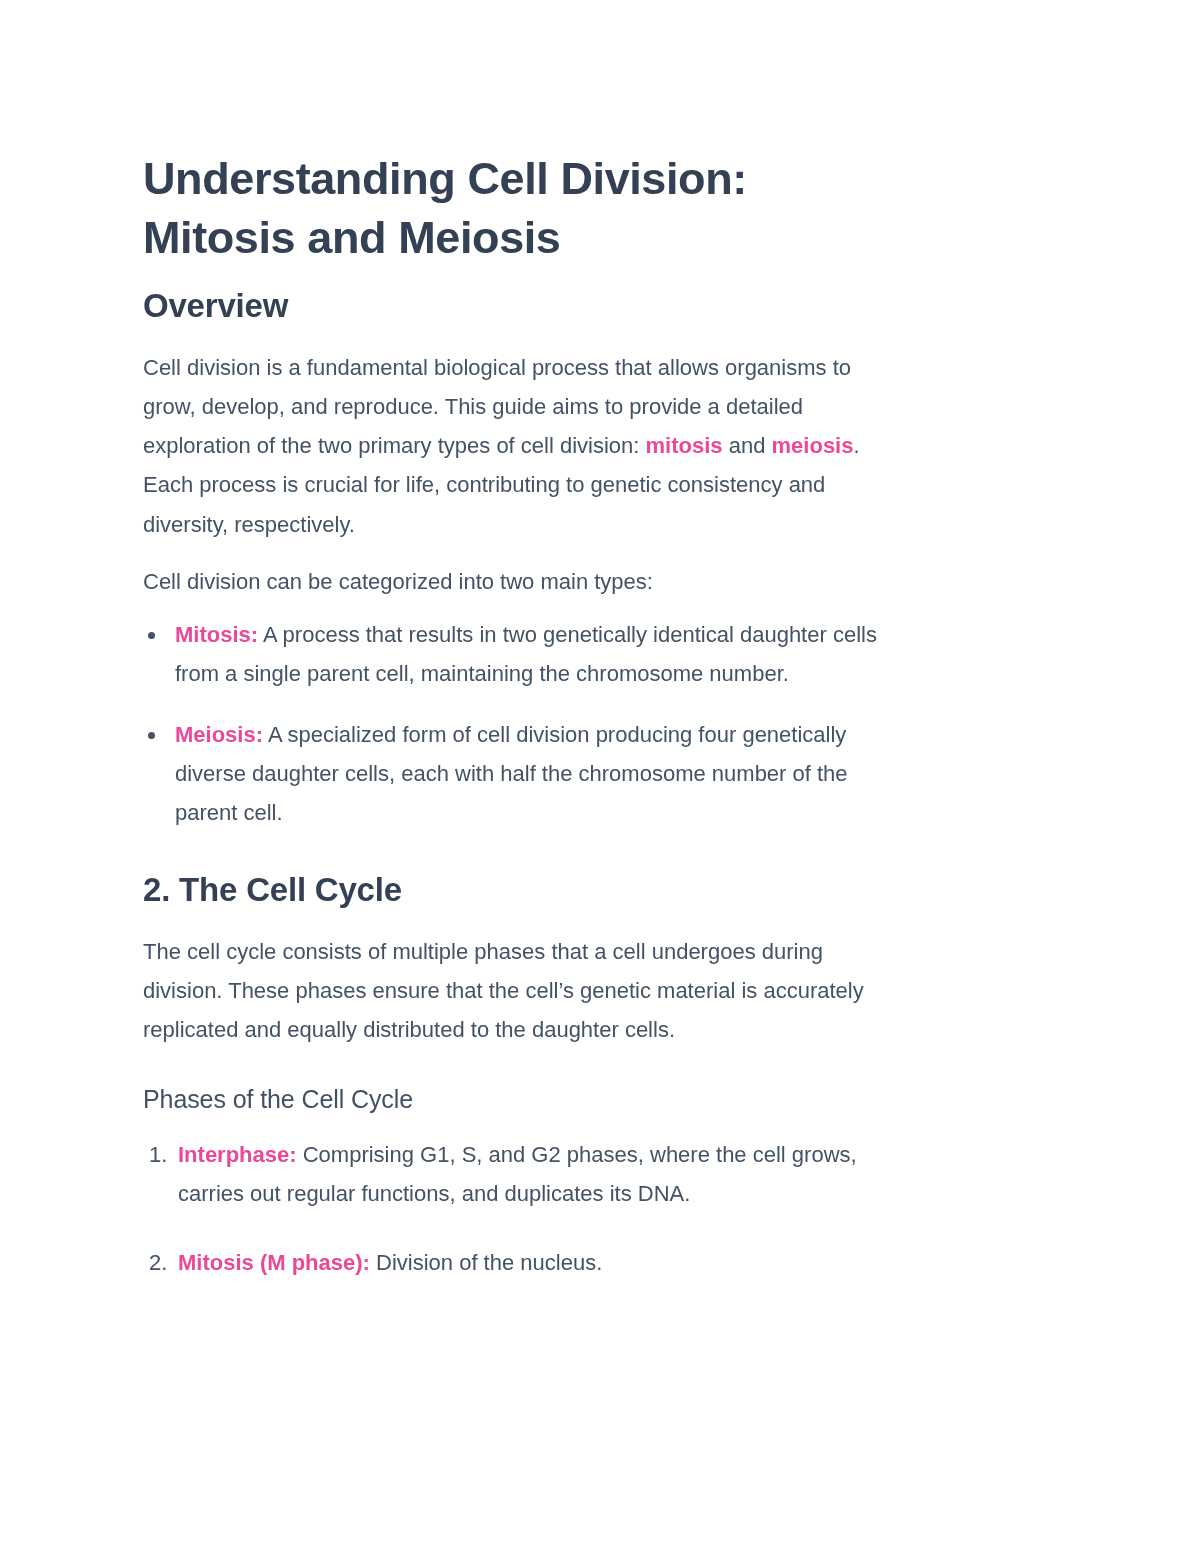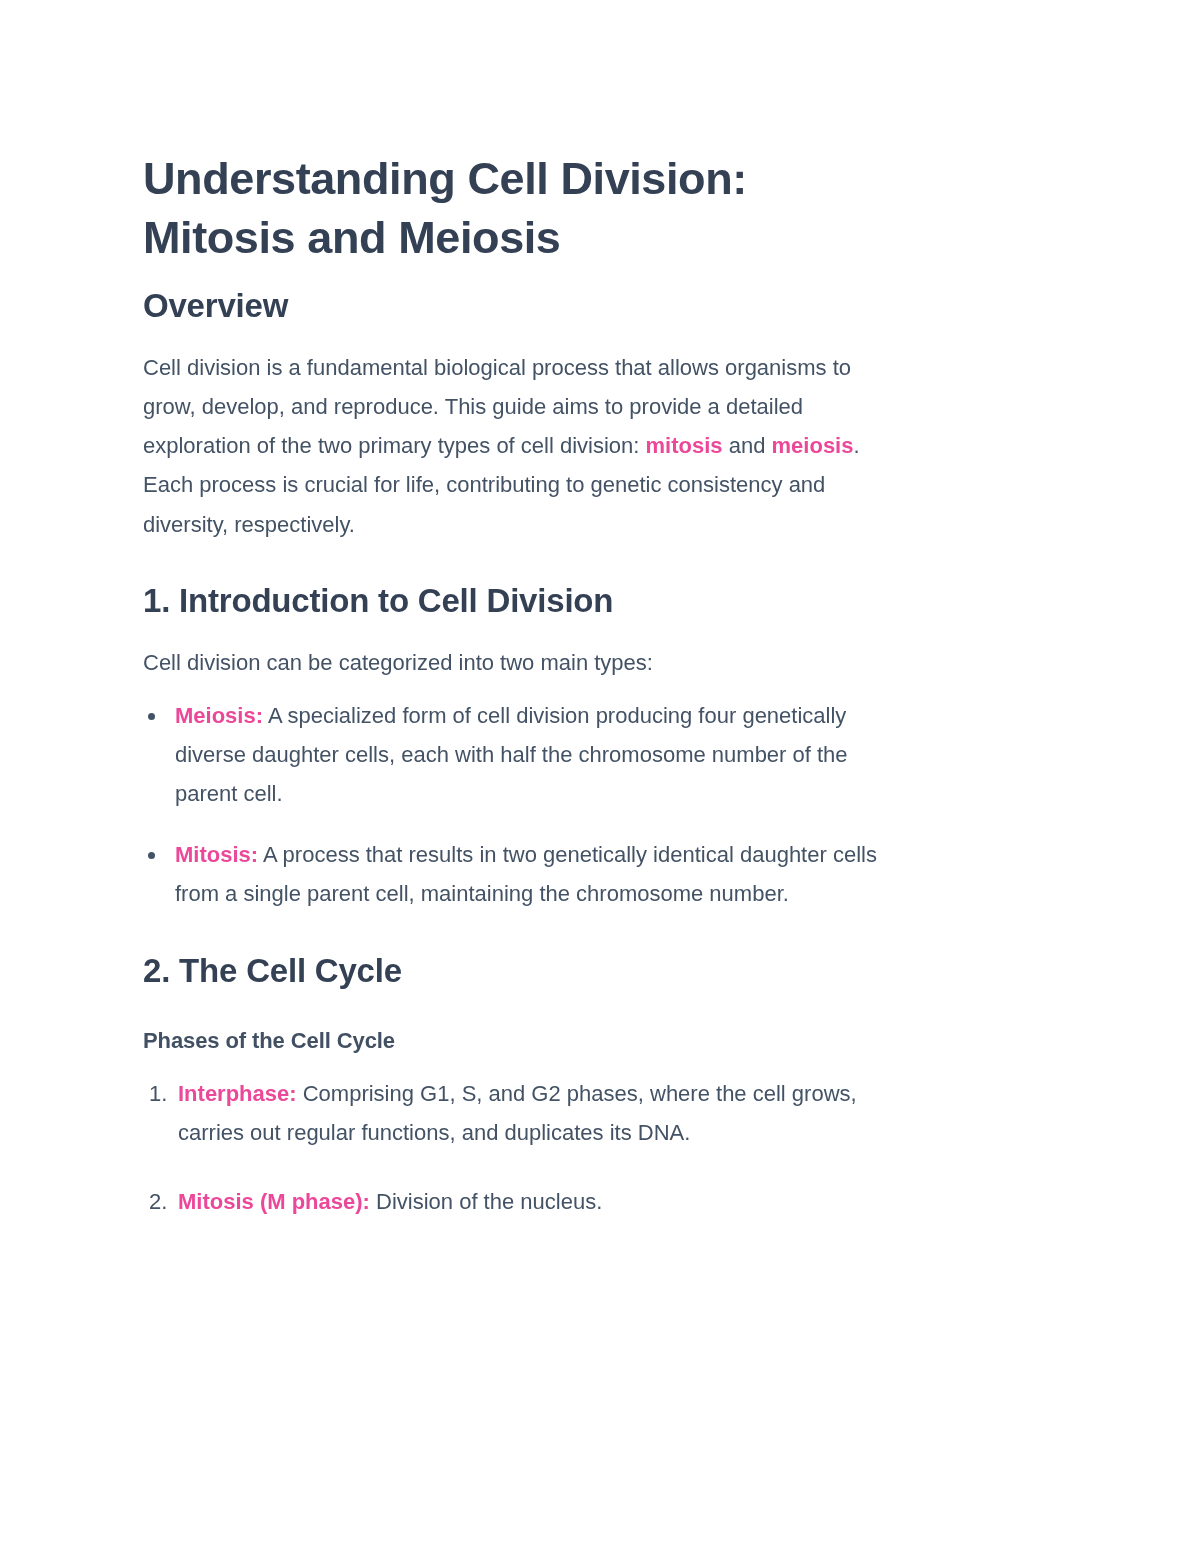--- a/index.html
+++ b/index.html
@@ -38,23 +38,23 @@
     line-height: 1.3;
     font-weight: 700;
     letter-spacing: -0.2px;
     color: #344154;
     margin: 36px 0 20px 0;
   }
   .section-heading.first {
     margin-top: 11px;
   }
   .sub-heading {
-    font-size: 22px;
+    font-size: 25px;
     line-height: 1.35;
-    font-weight: 700;
+    font-weight: 400;
     letter-spacing: -0.1px;
     color: #415063;
     margin: 34px 0 18px 0;
   }
   p.body-text {
     font-size: 22px;
     line-height: 1.78;
     font-weight: 400;
     color: #435264;
     margin: 0 0 18px 0;
@@ -131,31 +131,31 @@
 <body>
 
 <div class="page">
 
   <h1 class="doc-title">Understanding Cell Division: Mitosis and Meiosis</h1>
 
   <h2 class="section-heading first">Overview</h2>
 
   <p class="body-text"><span>Cell division is a fundamental biological process that allows organisms to grow, develop, and reproduce. This guide aims to provide a detailed exploration of the two primary types of cell division: </span><strong>mitosis</strong><span> and </span><strong>meiosis</strong><span>. Each process is crucial for life, contributing to genetic consistency and diversity, respectively.</span></p>
 
-  <h2 class="section-heading">1. Introduction to Cell Division</h2>
 
   <p class="body-text tight">Cell division can be categorized into two main types:</p>
 
   <ul class="bullet-list">
+    <li><strong>Mitosis:</strong><span class="li-text"> A process that results in two genetically identical daughter cells from a single parent cell, maintaining the chromosome number.</span></li>
     <li><strong>Meiosis:</strong><span class="li-text"> A specialized form of cell division producing four genetically diverse daughter cells, each with half the chromosome number of the parent cell.</span></li>
-    <li><strong>Mitosis:</strong><span class="li-text"> A process that results in two genetically identical daughter cells from a single parent cell, maintaining the chromosome number.</span></li>
   </ul>
 
   <h2 class="section-heading">2. The Cell Cycle</h2>
 
+  <p class="body-text">The cell cycle consists of multiple phases that a cell undergoes during division. These phases ensure that the cell’s genetic material is accurately replicated and equally distributed to the daughter cells.</p>
 
   <h3 class="sub-heading">Phases of the Cell Cycle</h3>
 
   <ol class="number-list">
     <li><strong>Interphase:</strong><span class="li-text"> Comprising G1, S, and G2 phases, where the cell grows, carries out regular functions, and duplicates its DNA.</span></li>
     <li><strong>Mitosis (M phase):</strong><span class="li-text"> Division of the nucleus.</span></li>
   </ol>
 
 </div>
 

